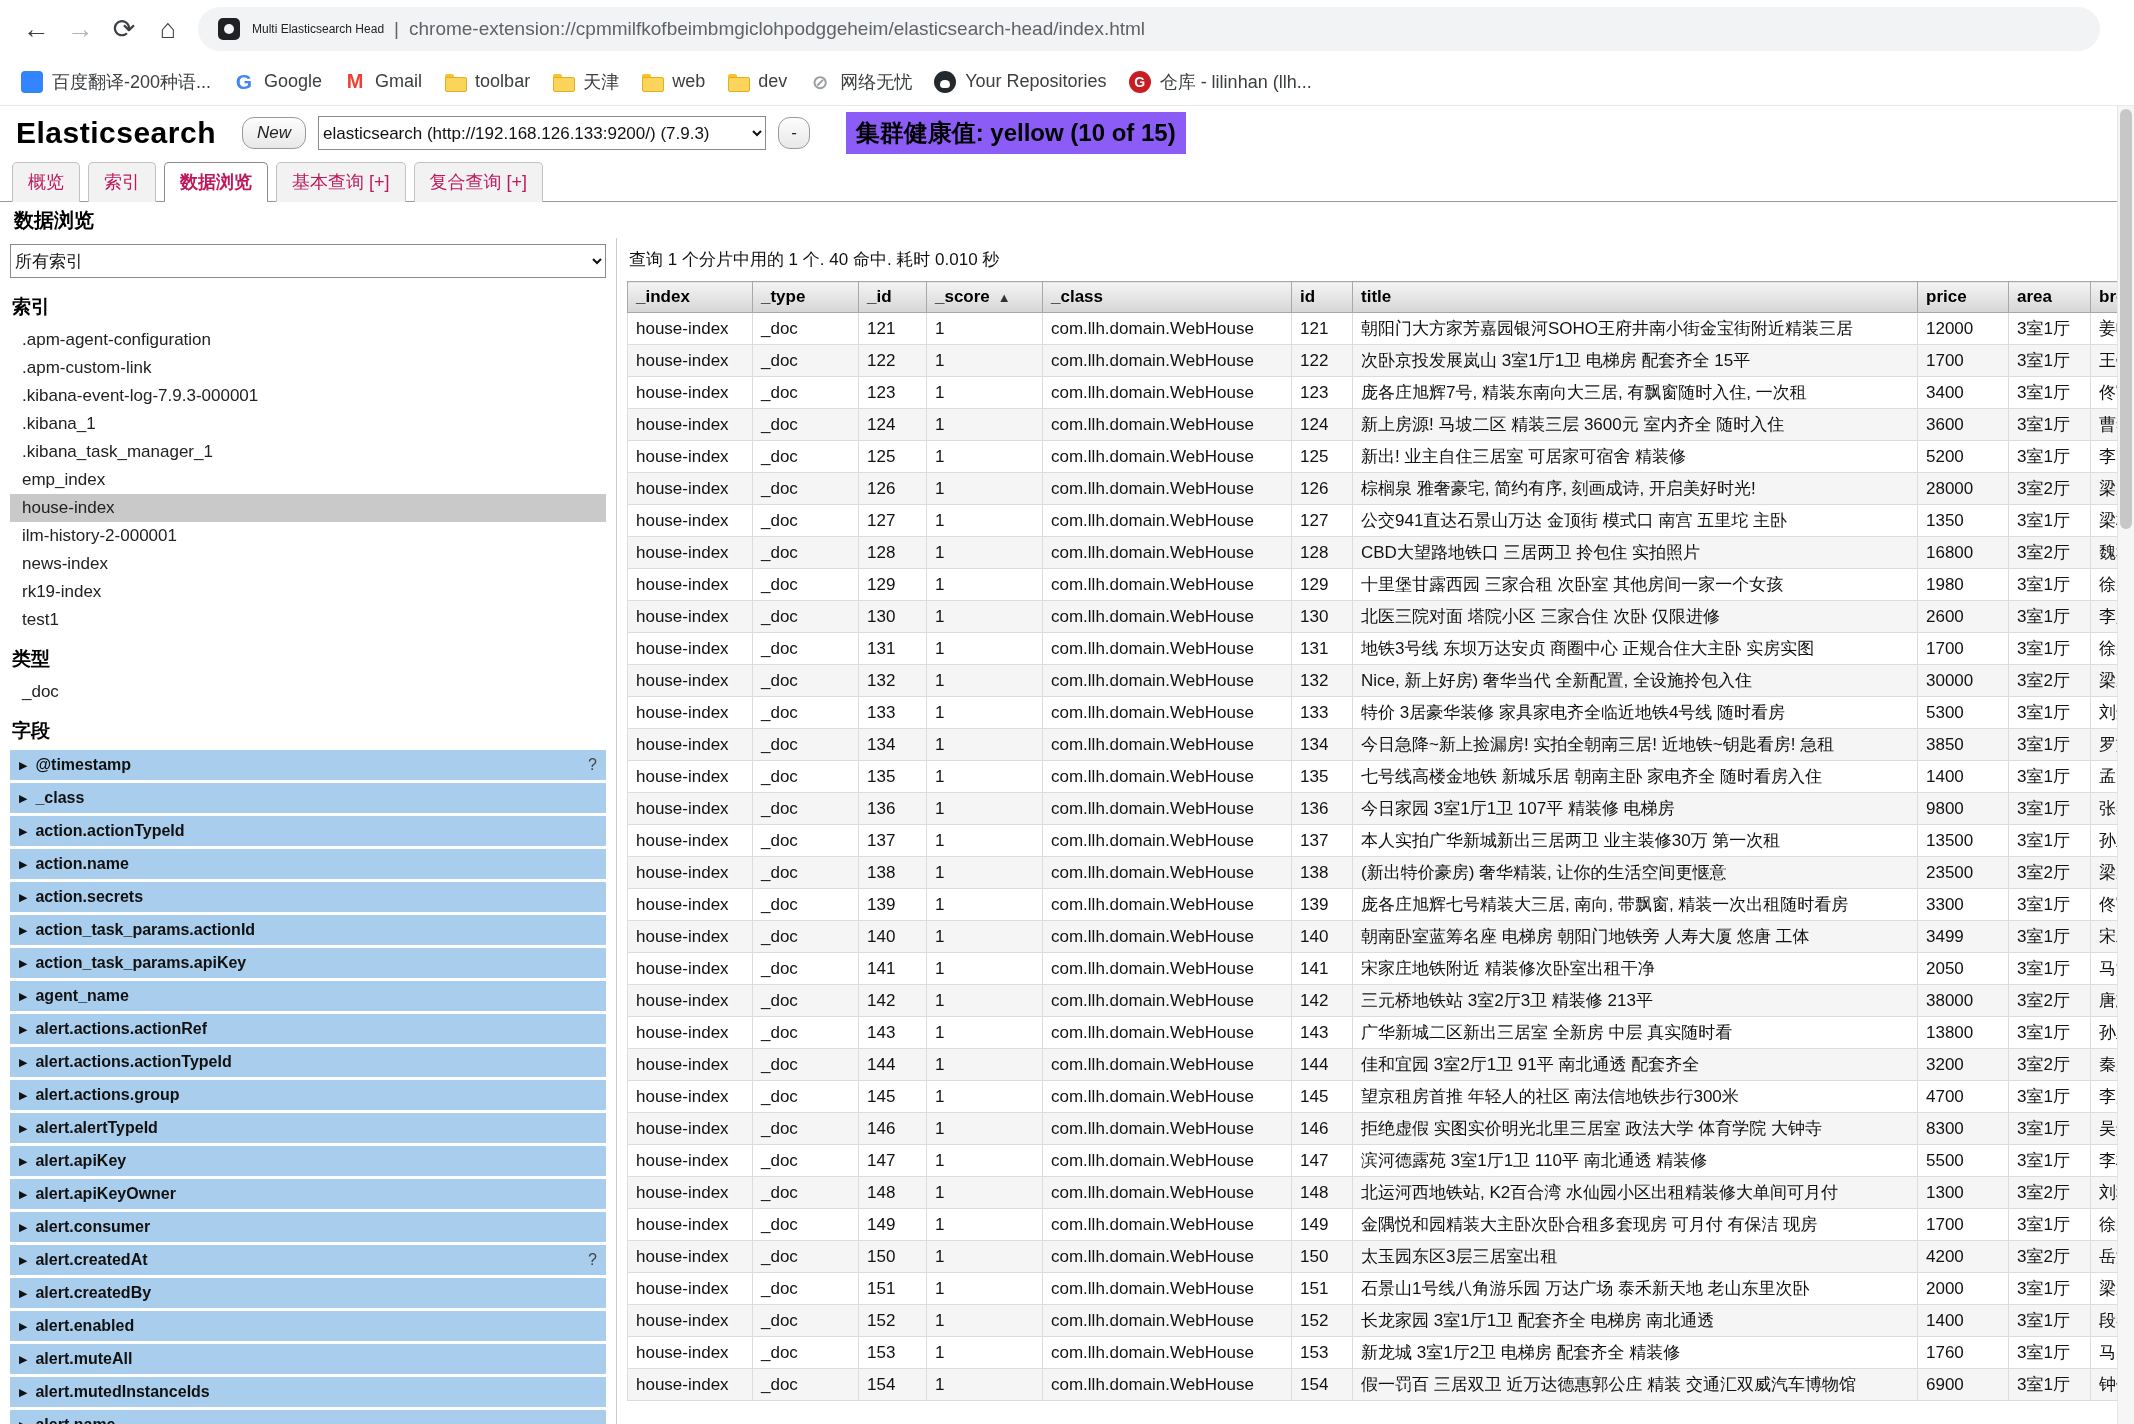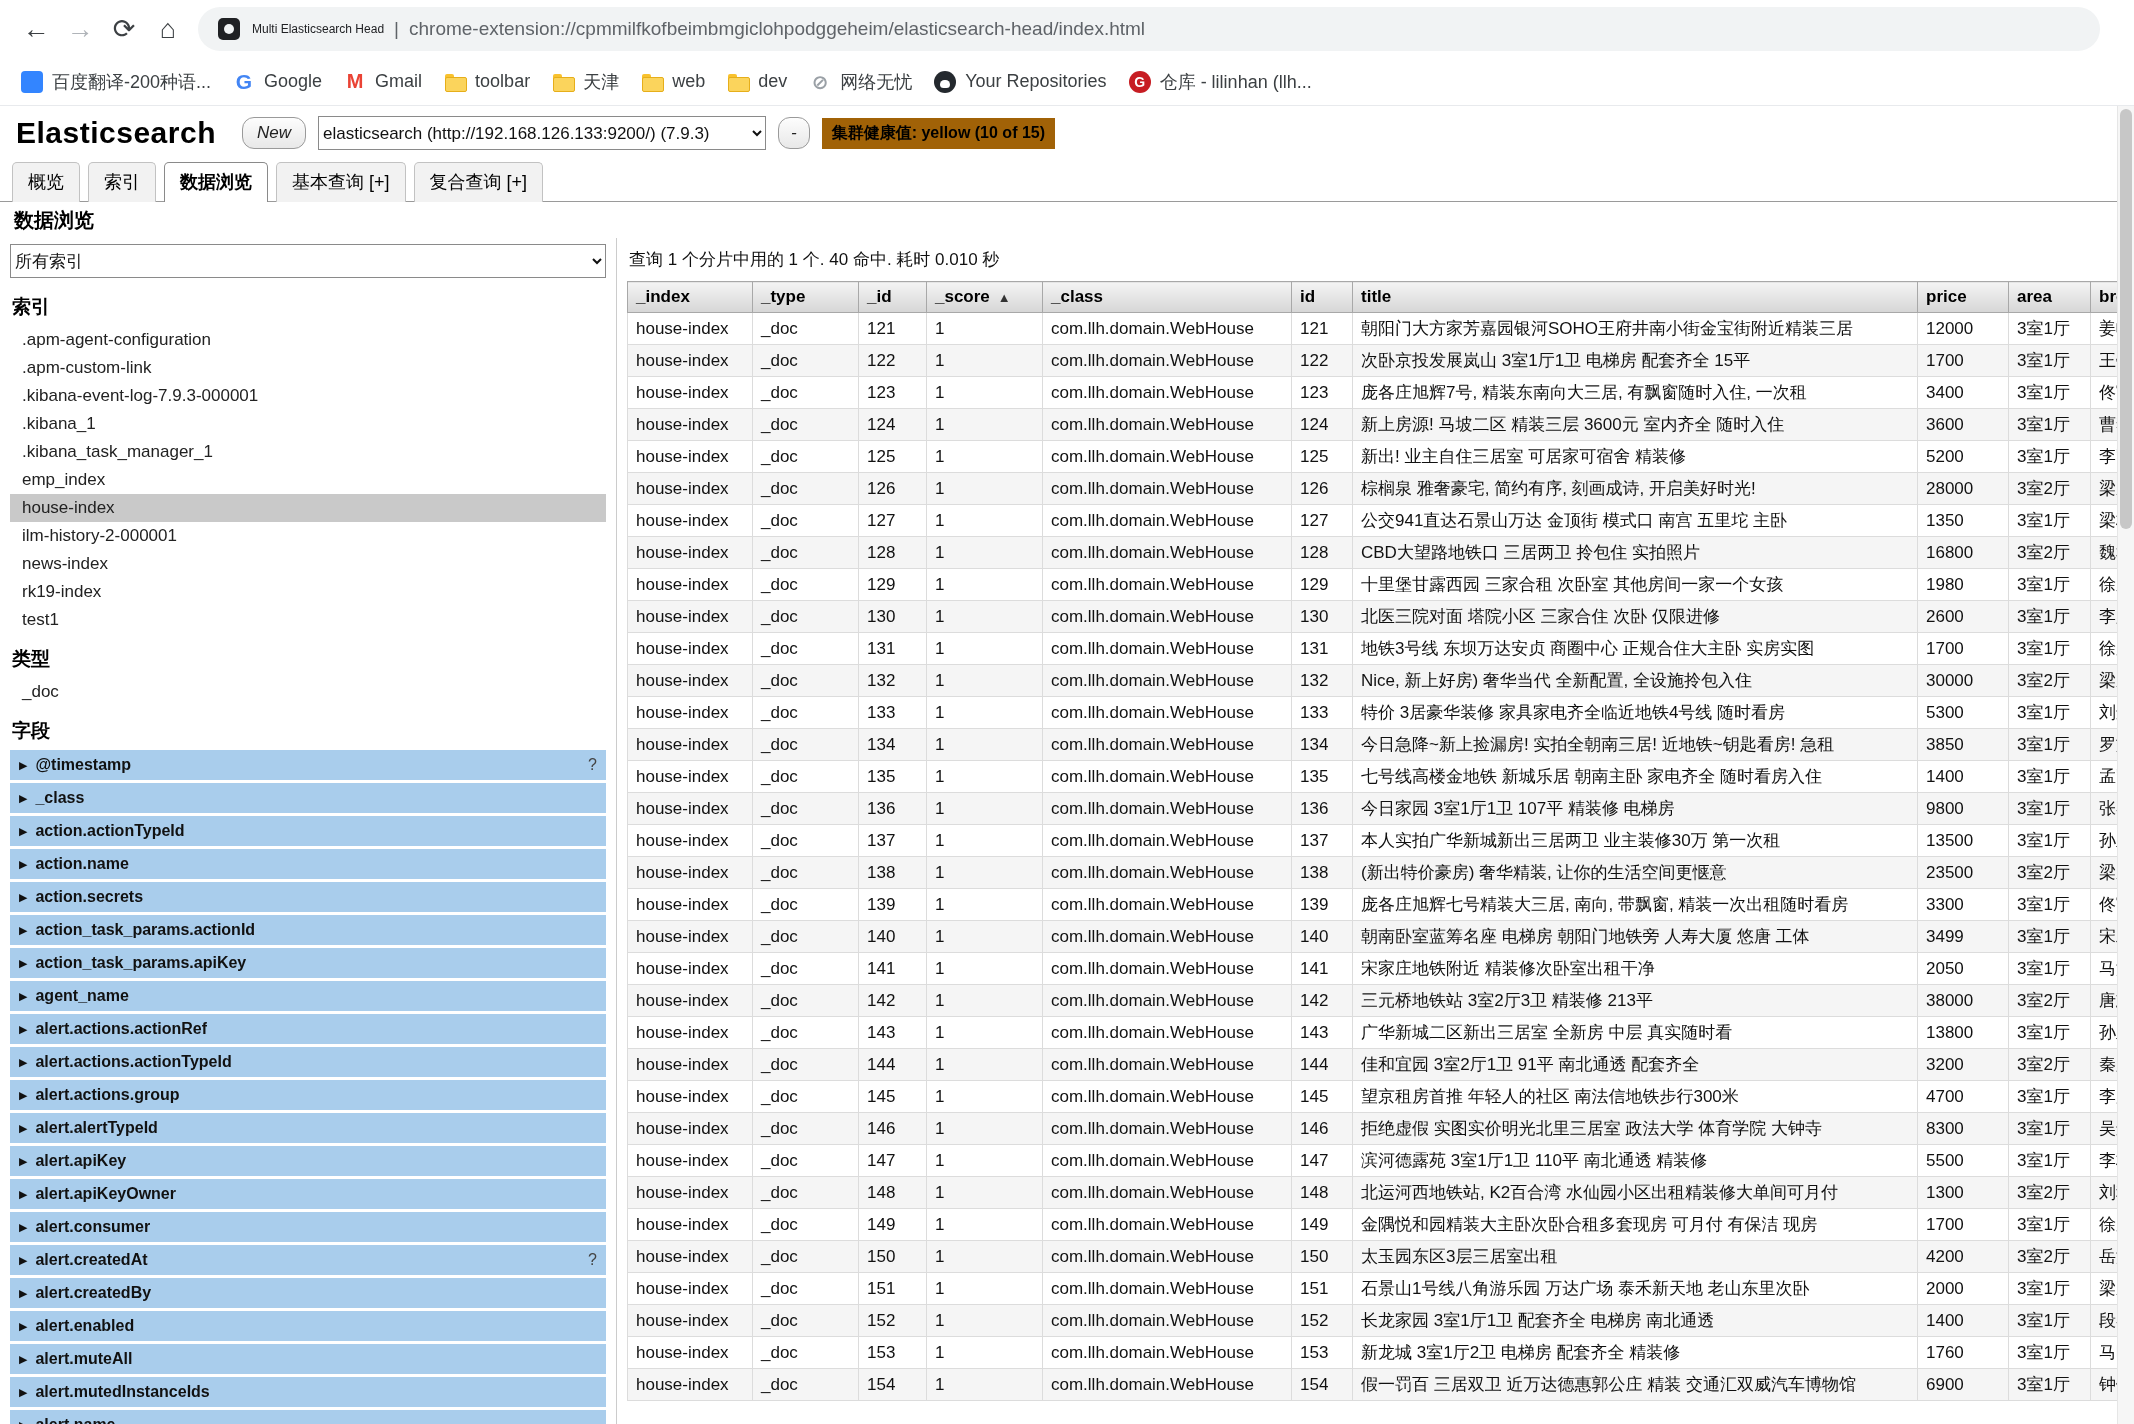--- a/index.html
+++ b/index.html
@@ -33,25 +33,25 @@
   .github-icon::after { content:""; position:absolute; left:6px; top:9px; width:10px; height:8px; background:#fff; border-radius:5px 5px 4px 4px; }
   .gitee-icon { background:#c71d23; color:#fff; border-radius:50%; font-size:14px; }
 
   
   .es-header { height:54px; display:flex; align-items:center; padding:0 16px; gap:12px; background:#fff; }
   .es-title { font-size:30px; font-weight:bold; letter-spacing:0.5px; margin-right:14px; }
   .btn { font-size:17px; padding:5px 14px; border:1px solid #9a9a9a; border-radius:12px; background:linear-gradient(#fdfdfd,#e8e8e8); cursor:pointer; color:#222;font-style:italic; }
   .btn.minus { padding:5px 12px; }
   select { font-size:17px; height:34px; border:1px solid #8a8a8a; background:#fff; color:#111; }
   .cluster-select { width:448px; }
-  .health { background:#a16207; font-weight:bold; font-size:16px; padding:5px 10px; white-space:nowrap; }
+  .health { background:#8b5cf6; font-weight:bold; font-size:24px; padding:5px 10px; white-space:nowrap;margin-left:24px; }
 
   
   .es-tabs { height:42px; display:flex; align-items:flex-end; gap:8px; padding:0 12px; border-bottom:1px solid #9a9a9a; background:#fff; }
-  .tab { font-size:18px; padding:7px 15px 8px; border:1px solid #c2c2c2; border-bottom:none; border-radius:5px 5px 0 0; background:#f2f2f2; color:#000000; cursor:pointer; position:relative; top:1px; white-space:nowrap;margin-top:42px; }
+  .tab { font-size:18px; padding:7px 15px 8px; border:1px solid #c2c2c2; border-bottom:none; border-radius:5px 5px 0 0; background:#f2f2f2; color:#be185d; cursor:pointer; position:relative; top:1px; white-space:nowrap;margin-top:42px; }
   .tab.active { background:#fff; border-color:#8a8a8a; font-weight:bold; }
 
   .section-title { height:36px; line-height:36px; font-size:20px; font-weight:bold; padding:0 14px; }
 
   
   .content { display:flex; height:1186px; overflow:hidden; }
 
   .sidebar { width:617px; flex:none; padding:6px 10px 0 10px; border-right:1px solid #cccccc; overflow:hidden; }
   .index-filter { width:100%; margin-bottom:4px; }
   .side-header { font-size:19px; font-weight:bold; margin:12px 0 6px 2px; }

